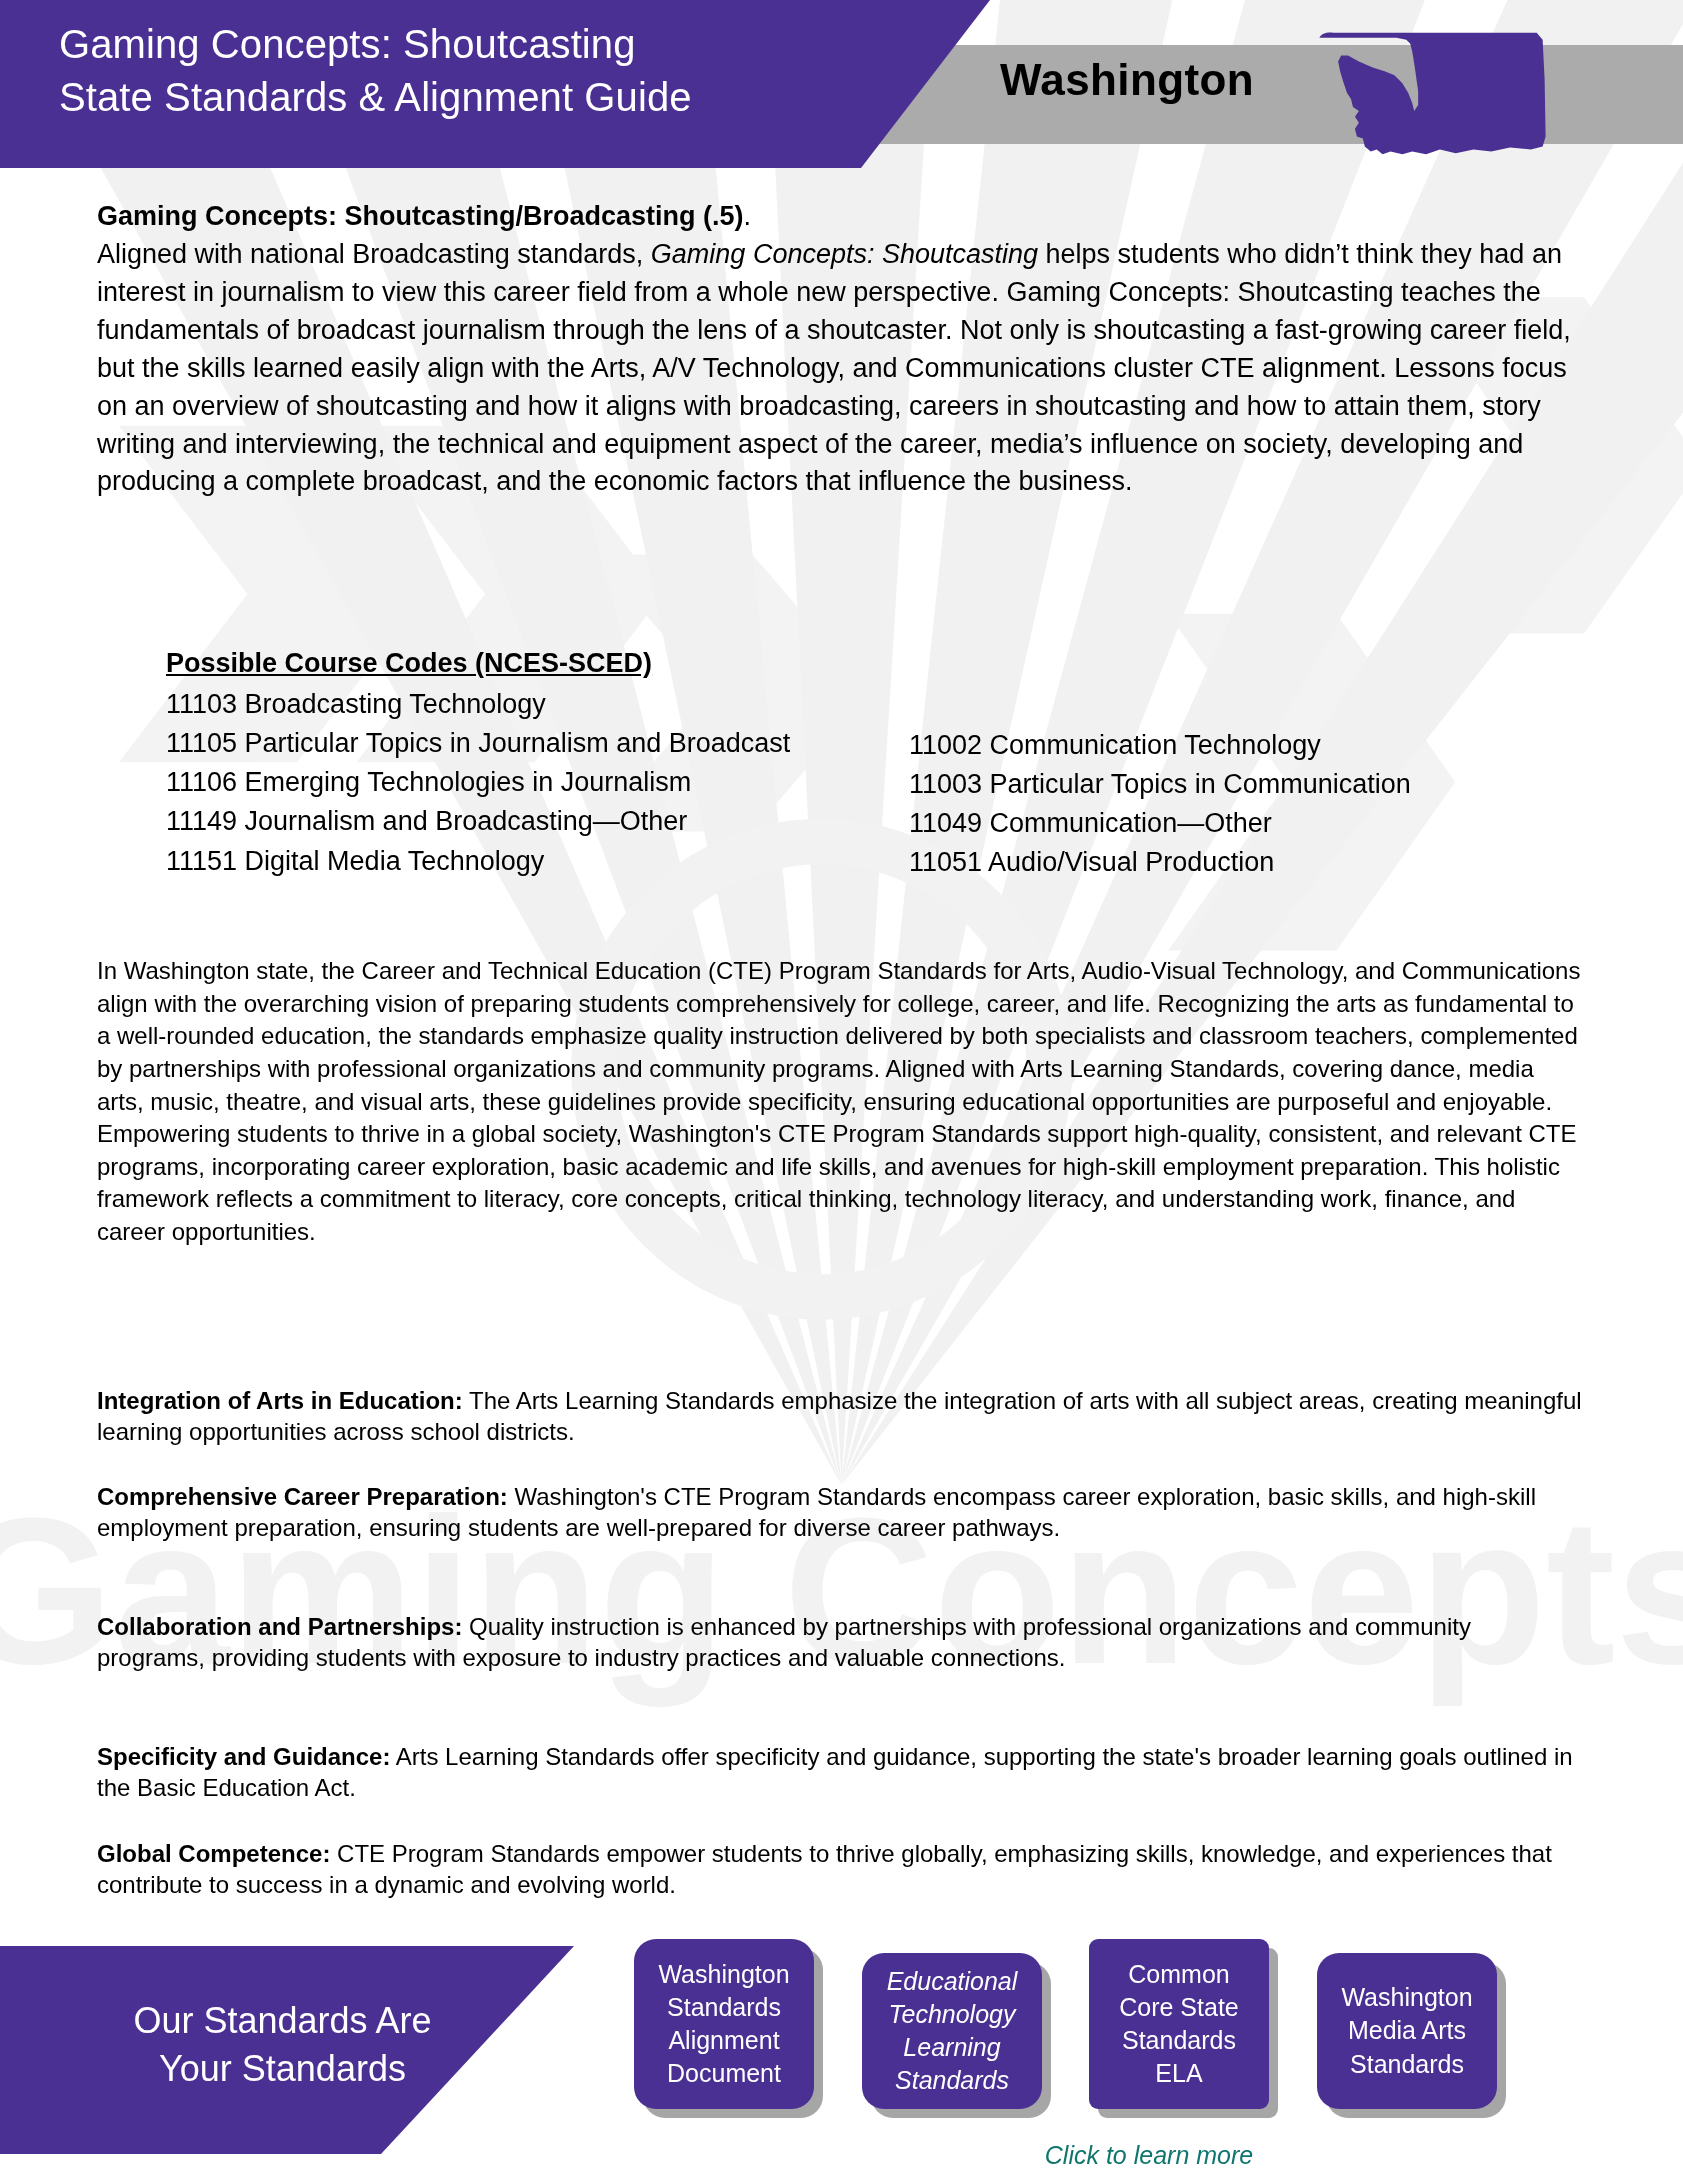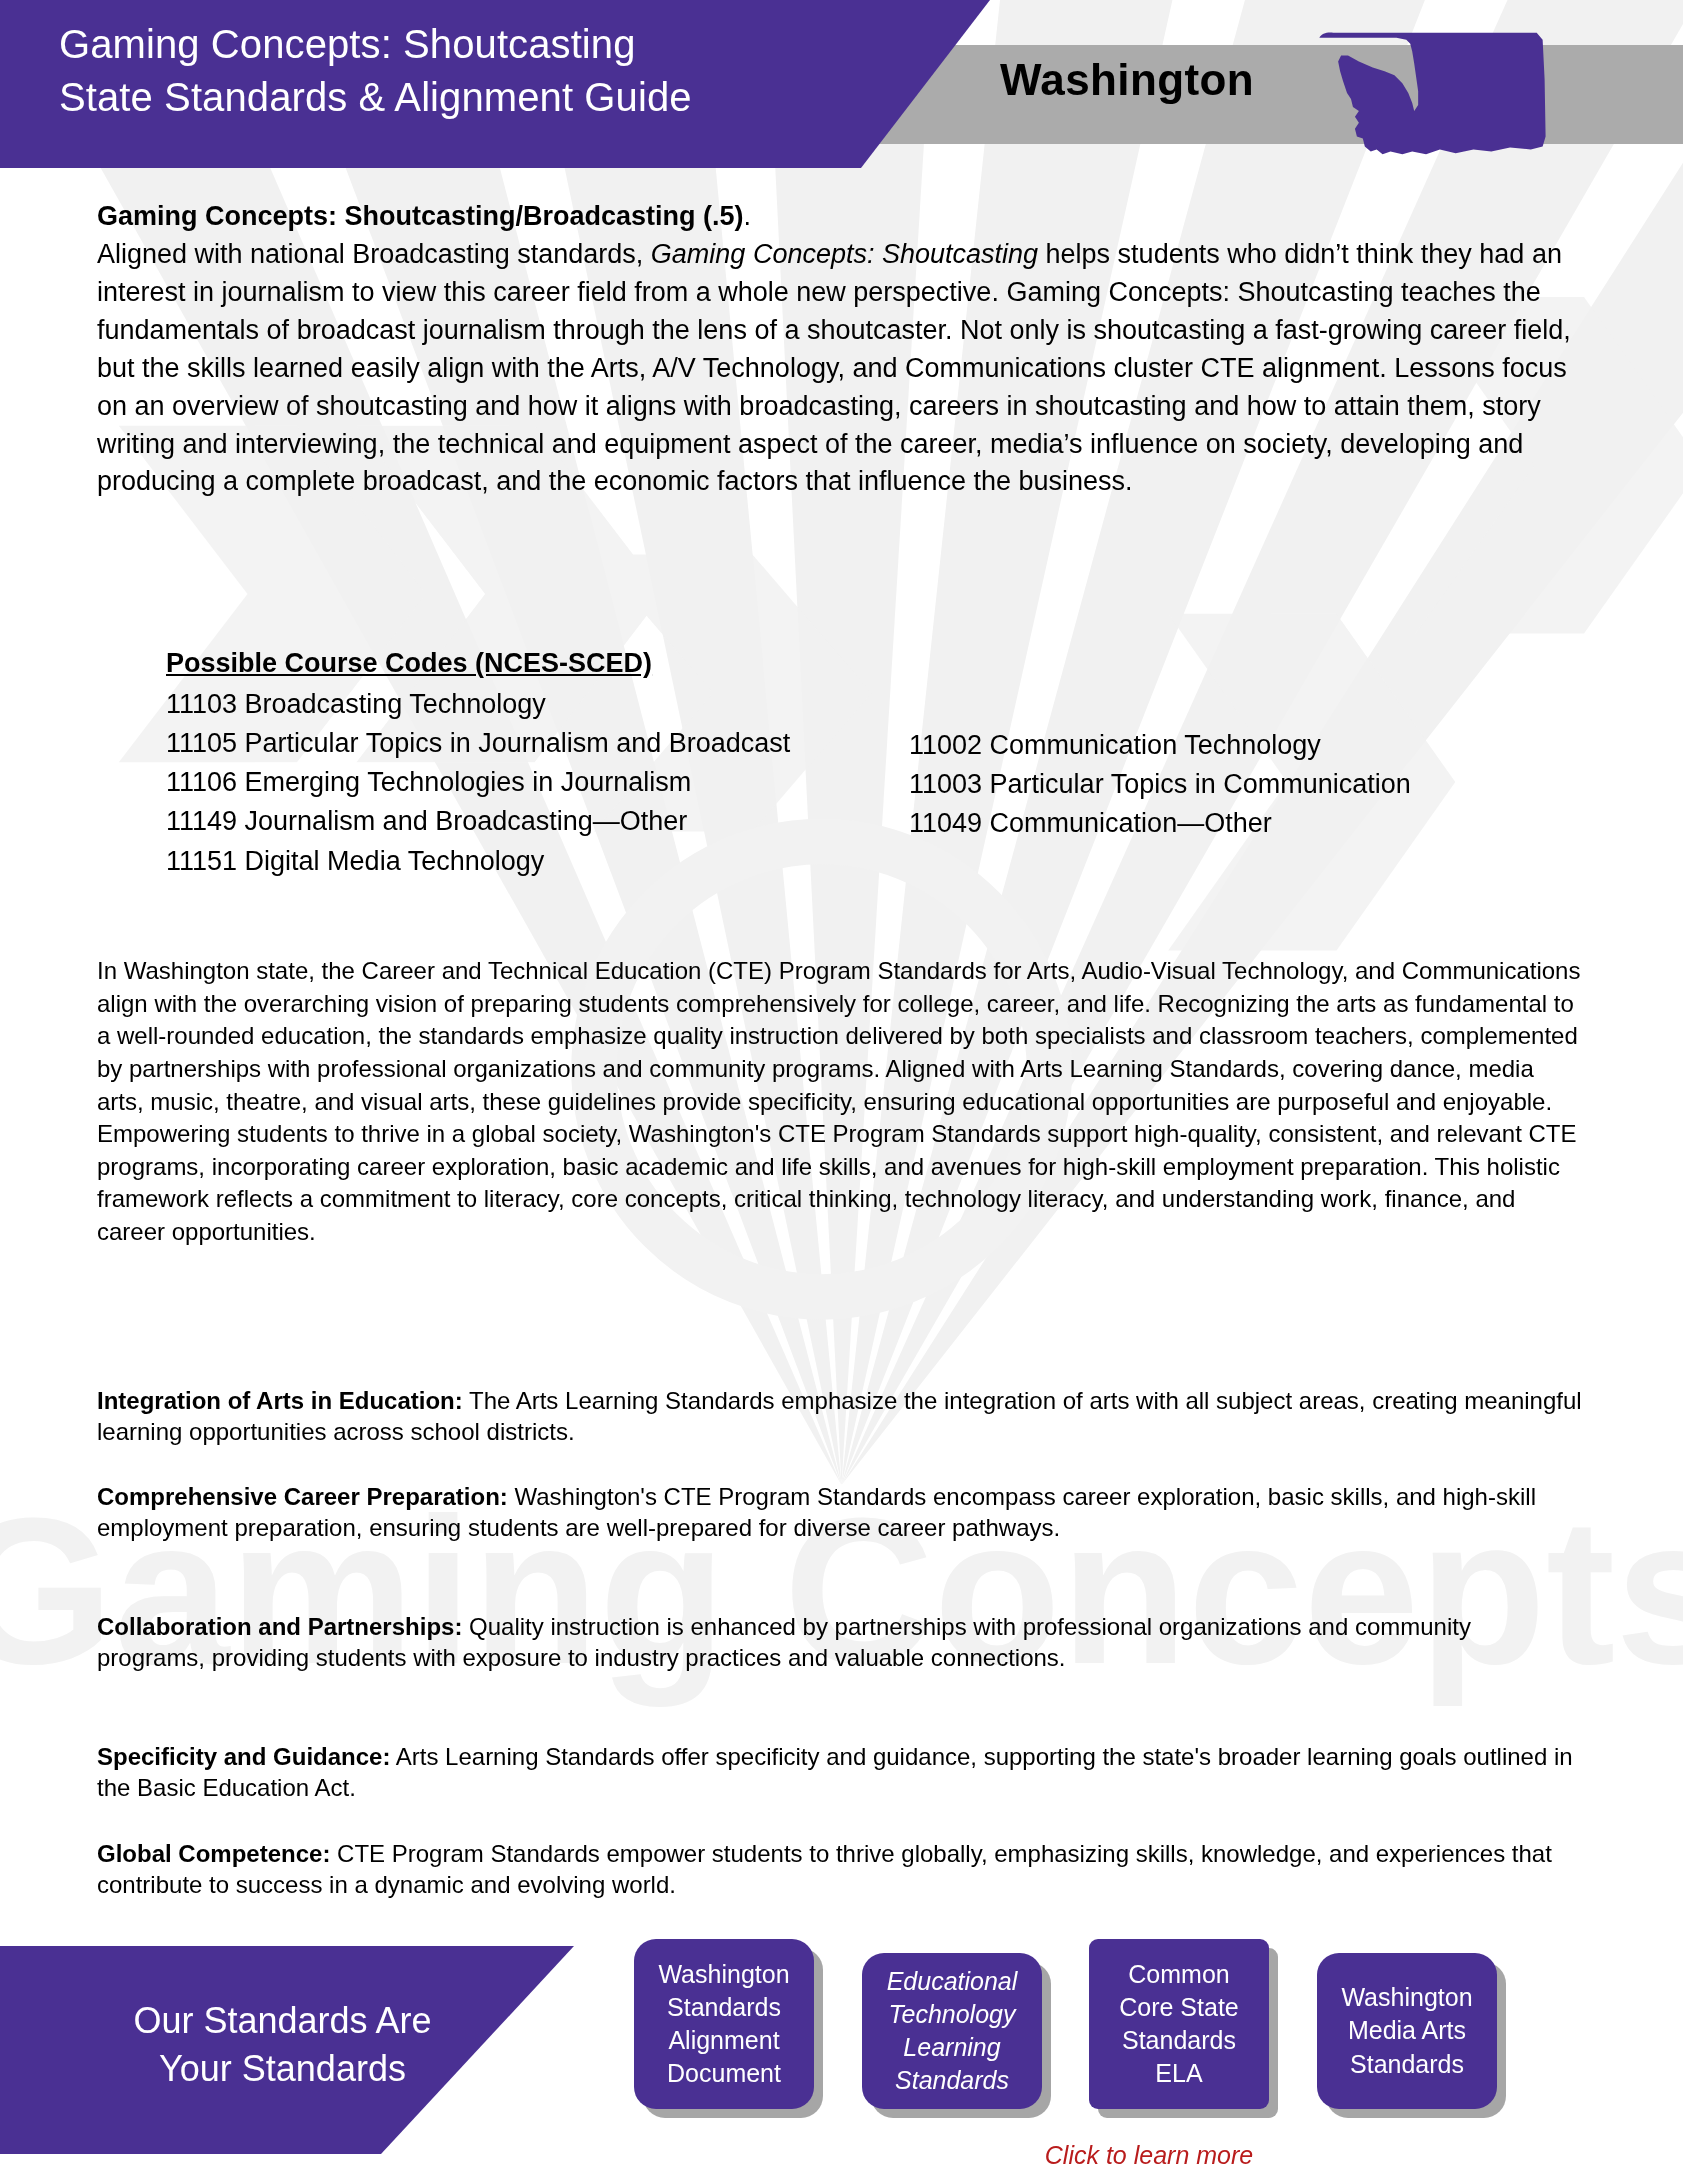--- a/index.html
+++ b/index.html
@@ -215,21 +215,21 @@
   #fbtn-3 { left: 683px; top: 14px; width: 180px; height: 156px; }
 
   #click-to-learn {
     position: absolute;
     left: 634px;
     top: 220px;
     width: 1030px;
     text-align: center;
     font-size: 25px;
     font-style: italic;
-    color: #b91c1c;
+    color: #0f766e;
   }
 </style>
 </head>
 <body>
 
 <svg id="watermark" viewBox="0 0 1700 2200" xmlns="http://www.w3.org/2000/svg">
   <defs>
     <clipPath id="pageClip">
         <rect x="0" y="0" width="1700" height="2200"></rect>
       </clipPath>
@@ -299,20 +299,21 @@
         <div class="cc-row">11103 Broadcasting Technology</div>
         <div class="cc-row">11105 Particular Topics in Journalism and Broadcast</div>
         <div class="cc-row">11106 Emerging Technologies in Journalism</div>
         <div class="cc-row">11149 Journalism and Broadcasting—Other</div>
         <div class="cc-row">11151 Digital Media Technology</div>
       </div>
       <div class="cc-col-right">
         <div class="cc-row">11002 Communication Technology</div>
         <div class="cc-row">11003 Particular Topics in Communication</div>
         <div class="cc-row">11049 Communication—Other</div>
+        <div class="cc-row">11051 Audio/Visual Production</div>
       </div>
     </div>
   </div>
 
   <div id="main-narrative">In Washington state, the Career and Technical Education (CTE) Program Standards for Arts, Audio-Visual Technology, and Communications align with the overarching vision of preparing students comprehensively for college, career, and life. Recognizing the arts as fundamental to a well-rounded education, the standards emphasize quality instruction delivered by both specialists and classroom teachers, complemented by partnerships with professional organizations and community programs. Aligned with Arts Learning Standards, covering dance, media arts, music, theatre, and visual arts, these guidelines provide specificity, ensuring educational opportunities are purposeful and enjoyable. Empowering students to thrive in a global society, Washington's CTE Program Standards support high-quality, consistent, and relevant CTE programs, incorporating career exploration, basic academic and life skills, and avenues for high-skill employment preparation. This holistic framework reflects a commitment to literacy, core concepts, critical thinking, technology literacy, and understanding work, finance, and career opportunities.</div>
 
   <div class="section-para" id="sec-integration">
     <b>Integration of Arts in Education:</b><span> The Arts Learning Standards emphasize the integration of arts with all subject areas, creating meaningful learning opportunities across school districts.</span>
   </div>
 

